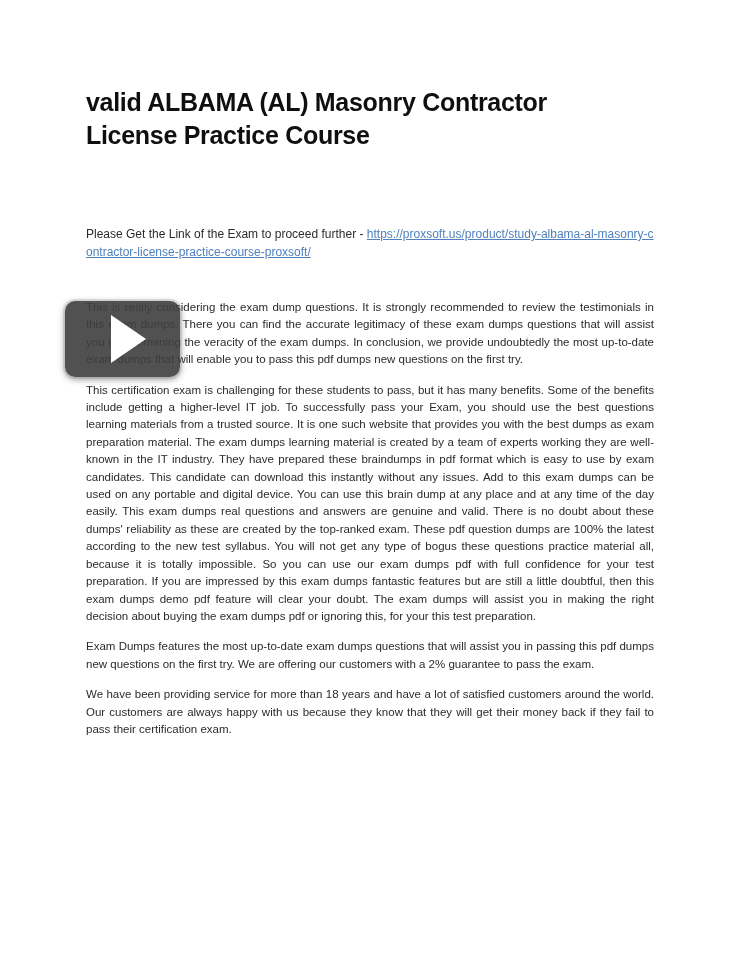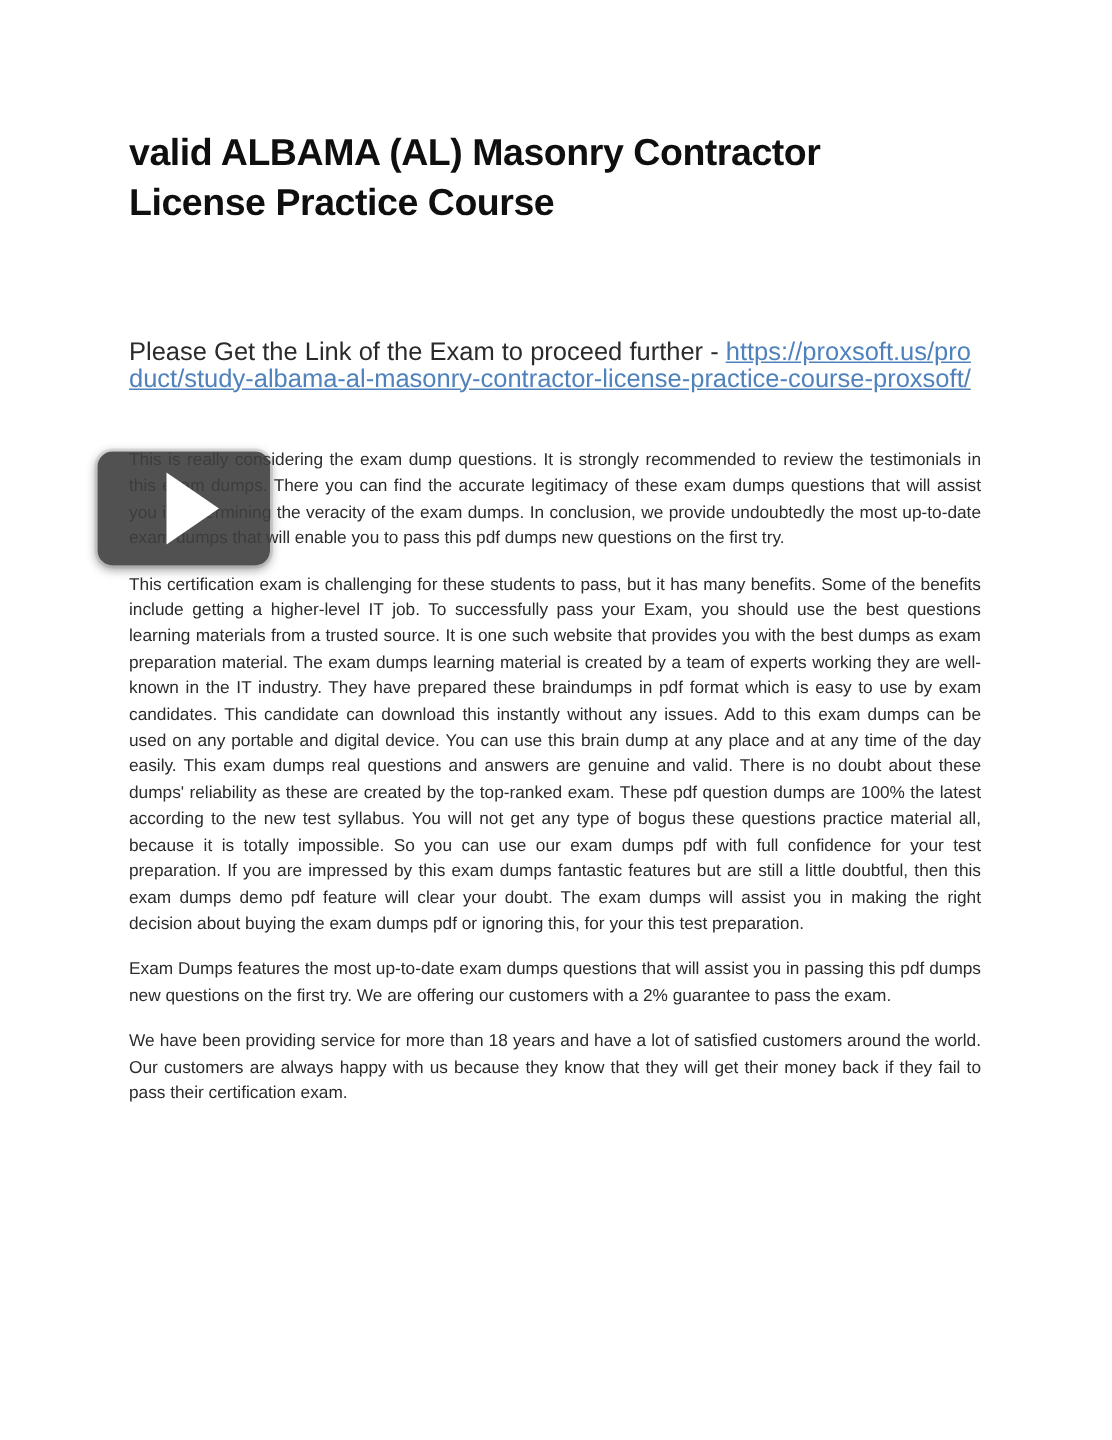--- a/index.html
+++ b/index.html
@@ -21,21 +21,21 @@
     margin: 0 0 74px 0;
     max-width: 548px;
     font-size: 25px;
     line-height: 33px;
     font-weight: 700;
     letter-spacing: -0.3px;
     color: #0f0f0f;
   }
   .link-line {
     margin: 0 0 38px 0;
-    font-size: 17px;
+    font-size: 12px;
     line-height: 17.5px;
     color: #2b2b2b;
   }
   .exam-link {
     color: #4f81bd;
     text-decoration: underline;
     word-break: break-all;
     cursor: pointer;
   }
   .body-para {

